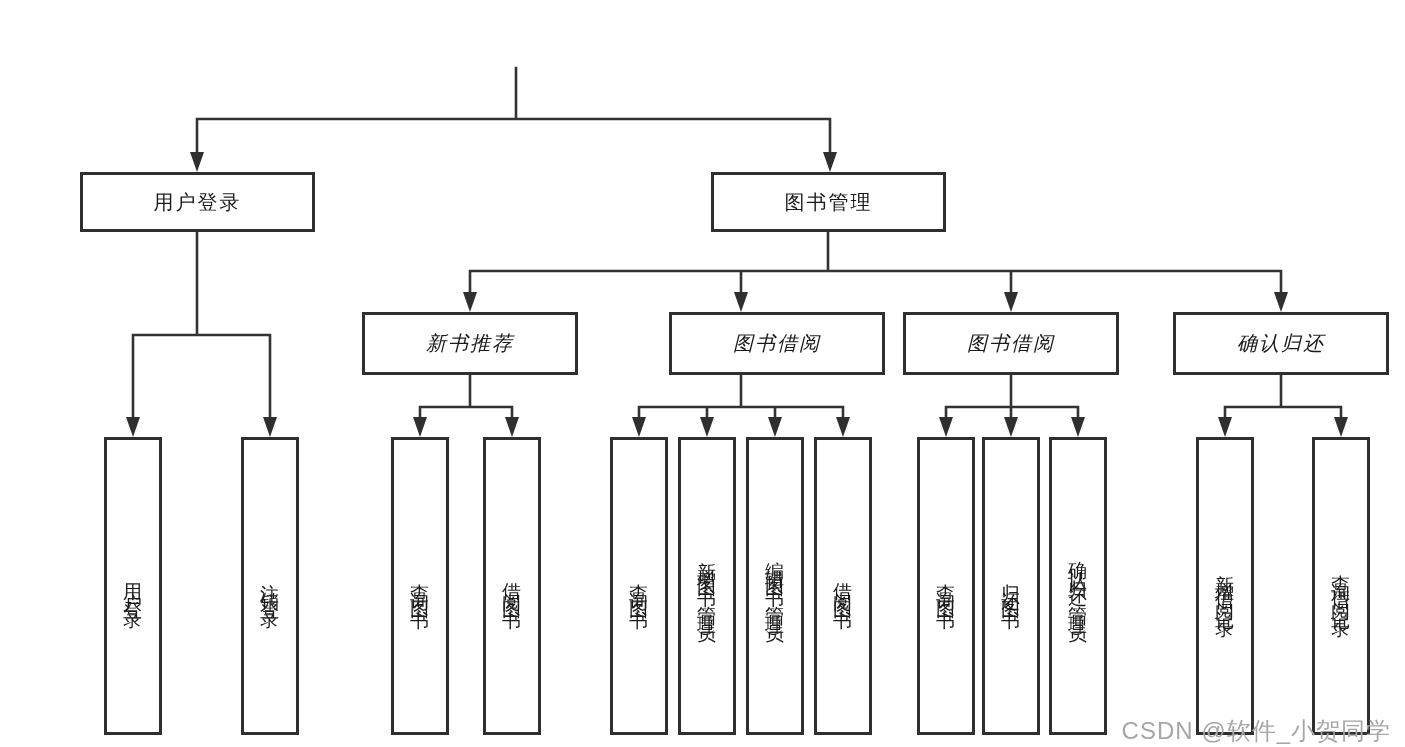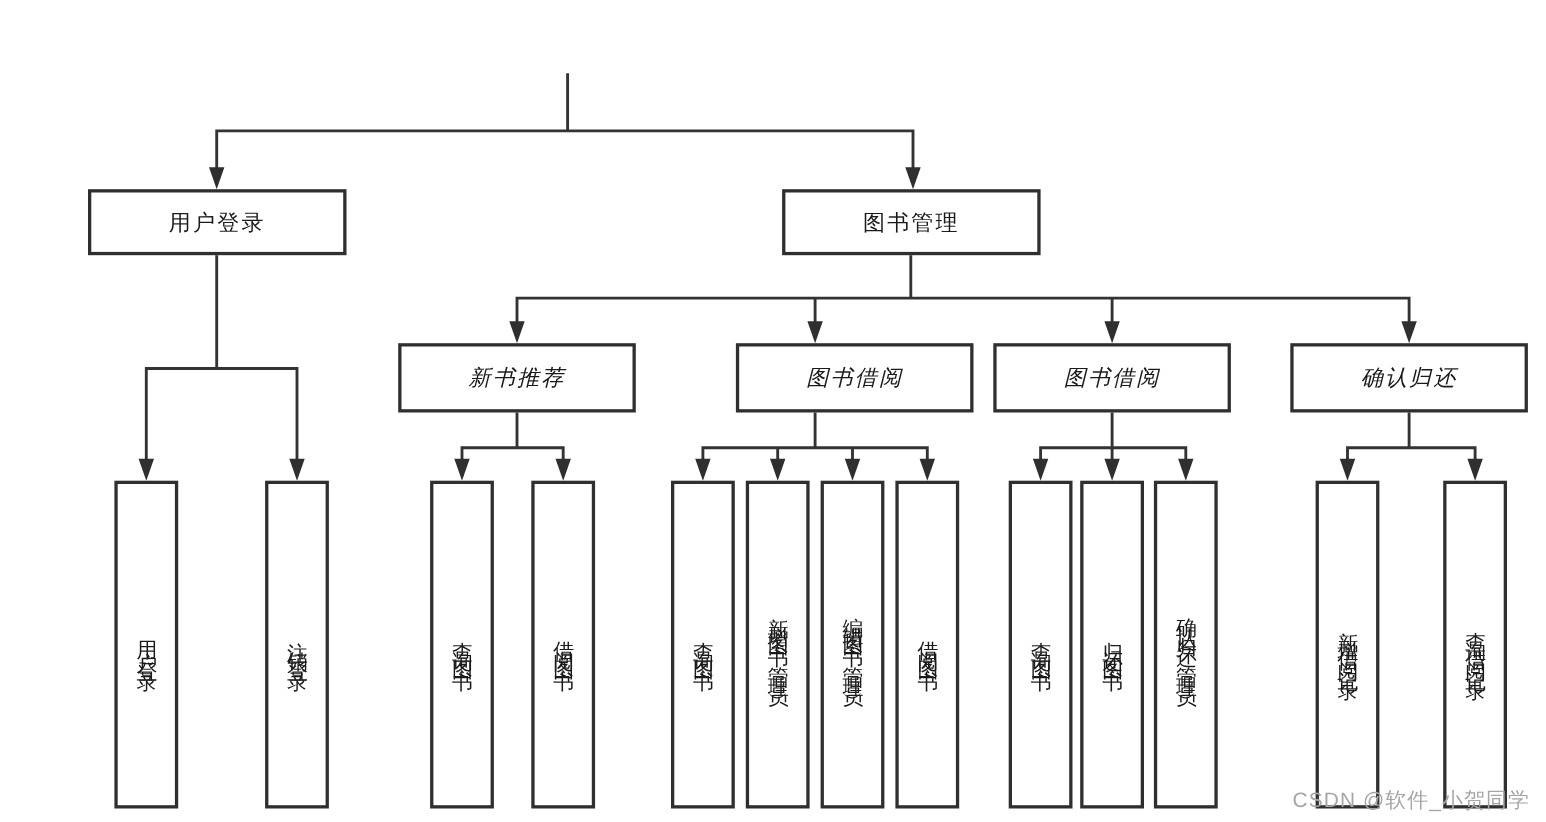--- a/index.html
+++ b/index.html
@@ -23,21 +23,21 @@
   .vbox span{
     writing-mode:vertical-rl;text-orientation:mixed;
     font-size:19px;letter-spacing:9px;line-height:1;white-space:nowrap;
   }
   .v1{left:104px;} .v2{left:241px;}
   .v3{left:391px;} .v4{left:483px;}
   .v5{left:610px;} .v6{left:678px;} .v7{left:746px;} .v8{left:814px;}
   .v9{left:917px;} .v10{left:982px;} .v11{left:1049px;}
   .v12{left:1196px;} .v13{left:1312px;}
   .watermark{
-    position:absolute;right:14px;top:715px;font-size:19px;color:#a6a6a6;
+    position:absolute;right:14px;top:715px;font-size:24px;color:#a6a6a6;
     letter-spacing:1px;white-space:nowrap;
   }
 </style>
 </head>
 <body>
 
 <div class="canvas">
 
   <svg class="wires" viewBox="0 0 1405 747" xmlns="http://www.w3.org/2000/svg">
     <g stroke="#333333" stroke-width="2.6" stroke-linecap="square" fill="none">

